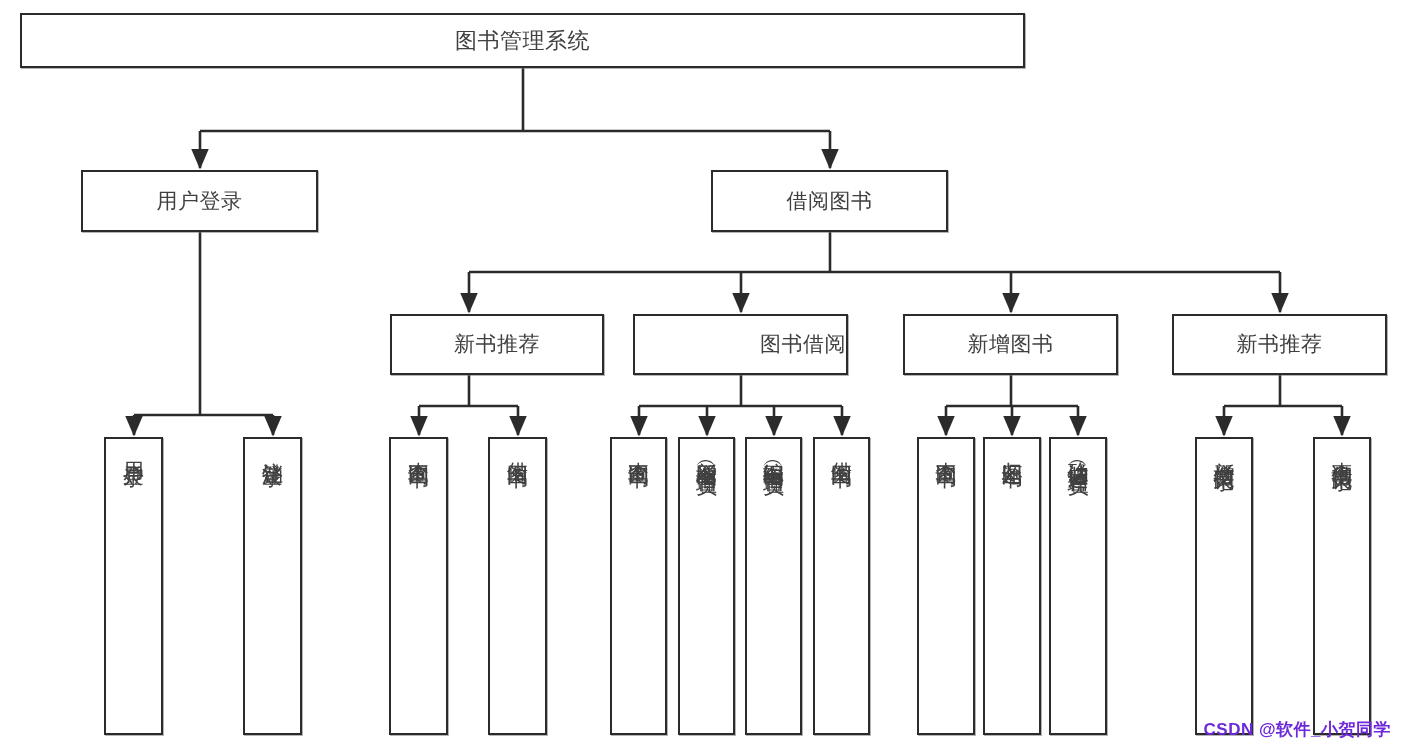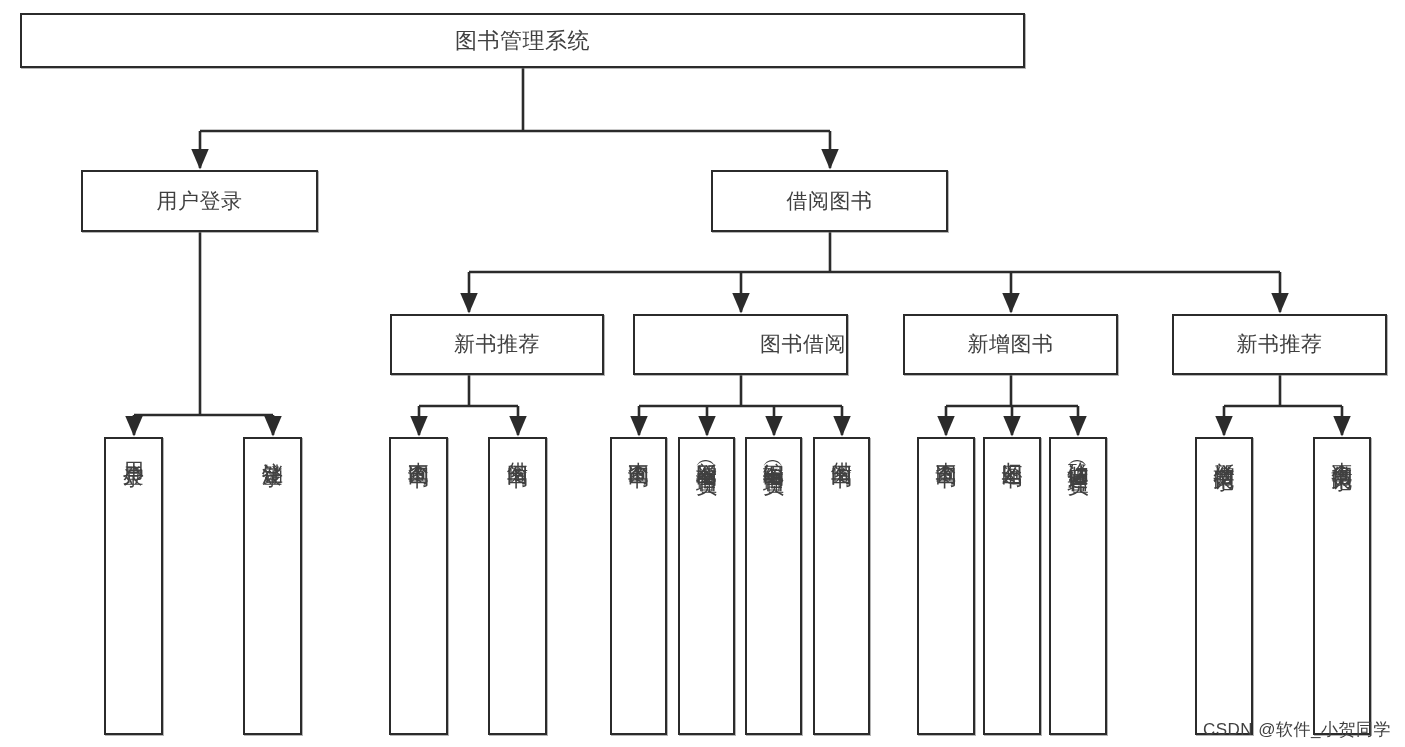--- a/index.html
+++ b/index.html
@@ -34,25 +34,26 @@
     text-orientation:upright;
     font-size:21px;
     line-height:1.05;
     letter-spacing:2px;
     white-space:nowrap;
   }
   .watermark{
     position:absolute;
     right:14px;bottom:6px;
     font-size:17px;
-    color:#404040;
+    color:#6d28d9;
     letter-spacing:.5px;
     pointer-events:none;
     user-select:none;
     white-space:nowrap;
+    font-weight:bold;
   }
 </style>
 </head>
 <body>
 
 <div id="diagram-root">
   <svg id="edges" viewBox="0 0 1405 747" preserveAspectRatio="none" aria-hidden="true">
     <defs>
       <marker id="arrow" markerWidth="9" markerHeight="9" refX="7.4" refY="3.4" orient="auto" markerUnits="strokeWidth">
         <path d="M0,0 L8,3.4 L0,6.8 z" fill="#2b2b2b"></path>

